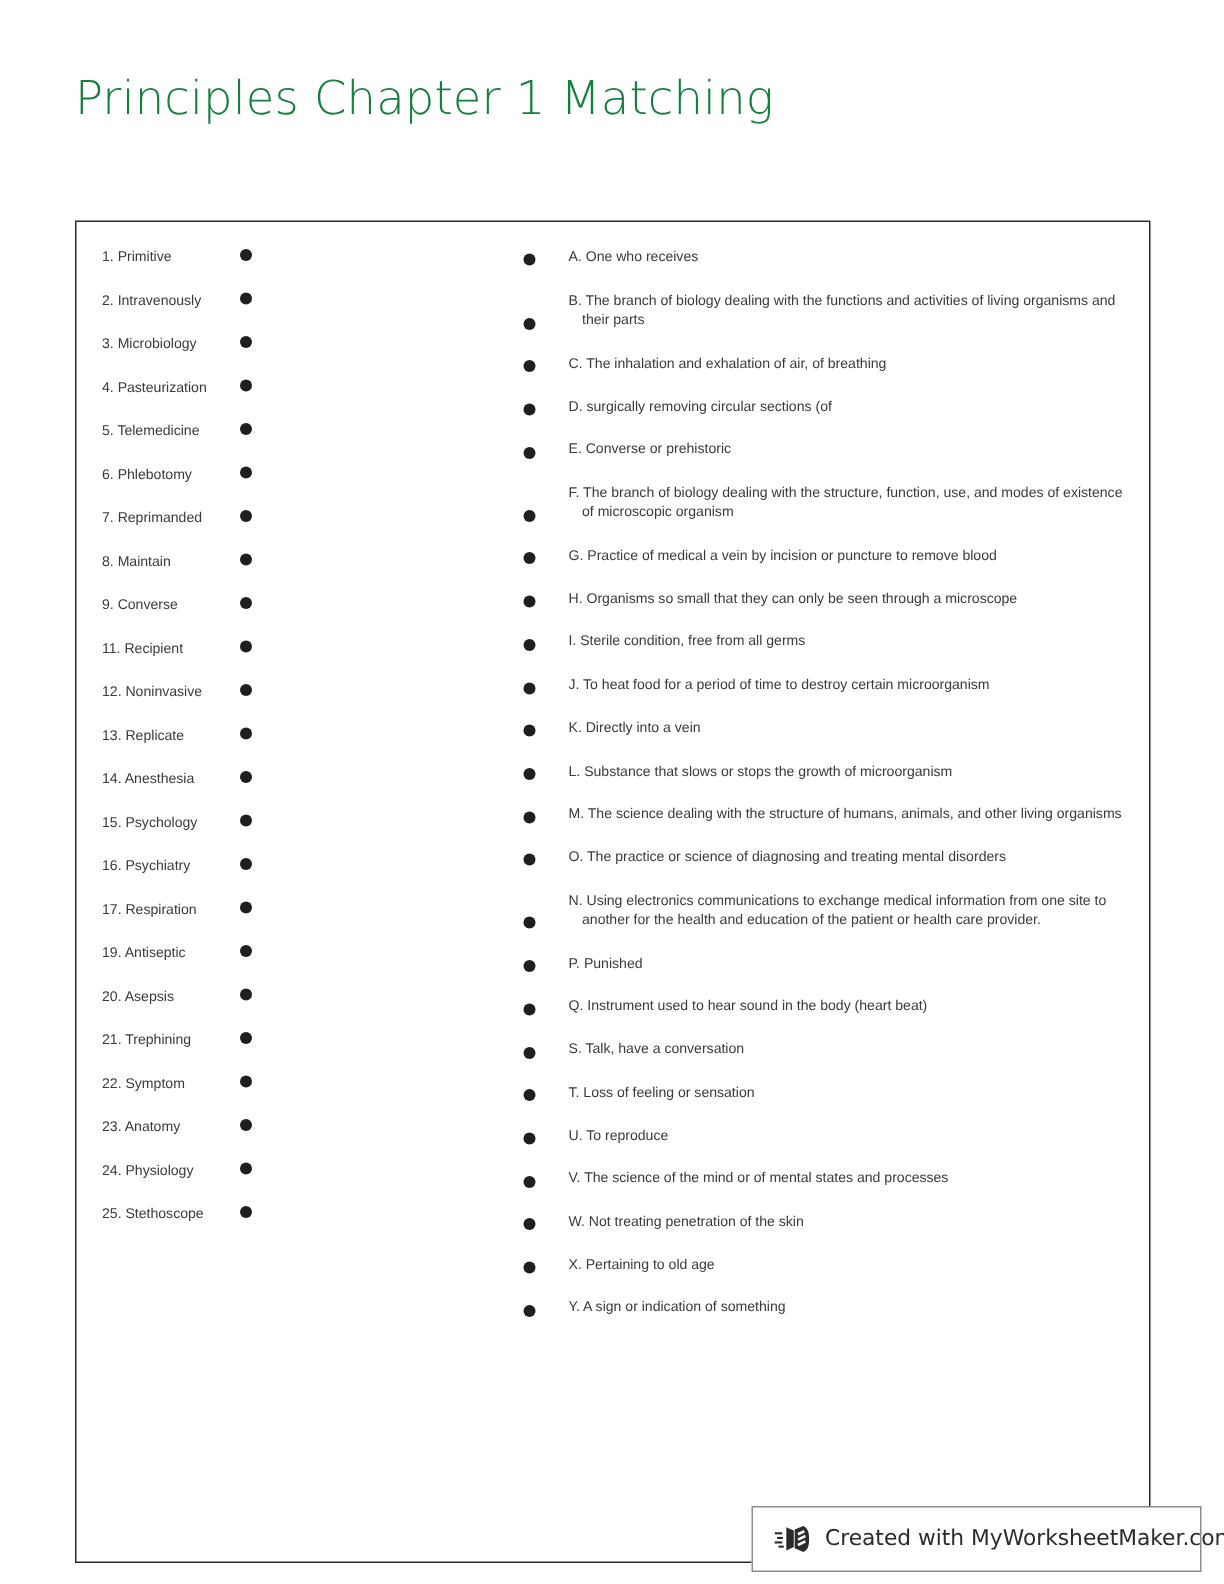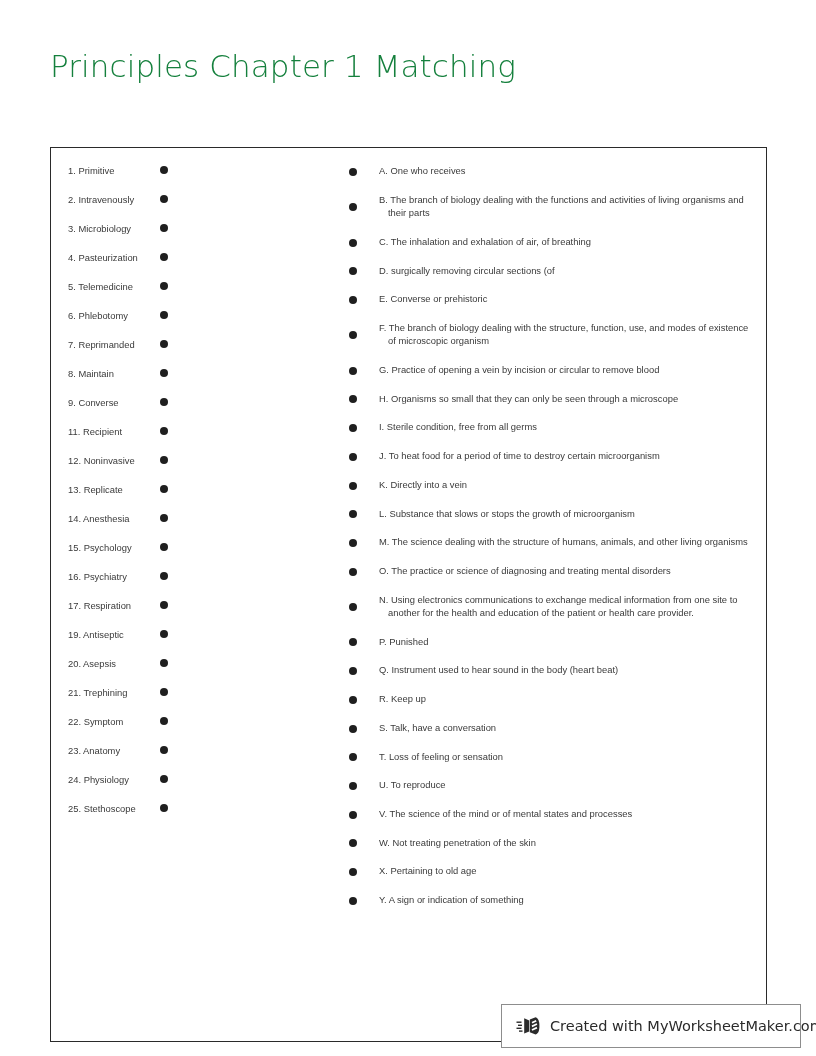--- a/index.html
+++ b/index.html
@@ -77,21 +77,21 @@
 
   
   #definitions-column {
     position: absolute;
     left: 298px;
     top: 16px;
     width: 412px;
   }
   .def-row {
     display: flex;
-    align-items: center;
+    align-items: flex-end;
     margin-bottom: 15.3px;
   }
   .def-bullet {
     width: 30px;
     flex: 0 0 30px;
     display: flex;
     justify-content: flex-start;
     padding-top: 2px;
   }
   .def-text {
@@ -322,21 +322,21 @@
         <div class="def-row">
           <div class="def-bullet">
             <span class="dot"></span>
           </div>
           <div class="def-text">F. The branch of biology dealing with the structure, function, use, and modes of existence of microscopic organism</div>
         </div>
         <div class="def-row">
           <div class="def-bullet">
             <span class="dot"></span>
           </div>
-          <div class="def-text">G. Practice of opening a vein by incision or circular to remove blood</div>
+          <div class="def-text">G. Practice of medical a vein by incision or puncture to remove blood</div>
         </div>
         <div class="def-row">
           <div class="def-bullet">
             <span class="dot"></span>
           </div>
           <div class="def-text">H. Organisms so small that they can only be seen through a microscope</div>
         </div>
         <div class="def-row">
           <div class="def-bullet">
             <span class="dot"></span>
@@ -383,26 +383,20 @@
           <div class="def-bullet">
             <span class="dot"></span>
           </div>
           <div class="def-text">P. Punished</div>
         </div>
         <div class="def-row">
           <div class="def-bullet">
             <span class="dot"></span>
           </div>
           <div class="def-text">Q. Instrument used to hear sound in the body (heart beat)</div>
-        </div>
-        <div class="def-row">
-          <div class="def-bullet">
-            <span class="dot"></span>
-          </div>
-          <div class="def-text">R. Keep up</div>
         </div>
         <div class="def-row">
           <div class="def-bullet">
             <span class="dot"></span>
           </div>
           <div class="def-text">S. Talk, have a conversation</div>
         </div>
         <div class="def-row">
           <div class="def-bullet">
             <span class="dot"></span>

